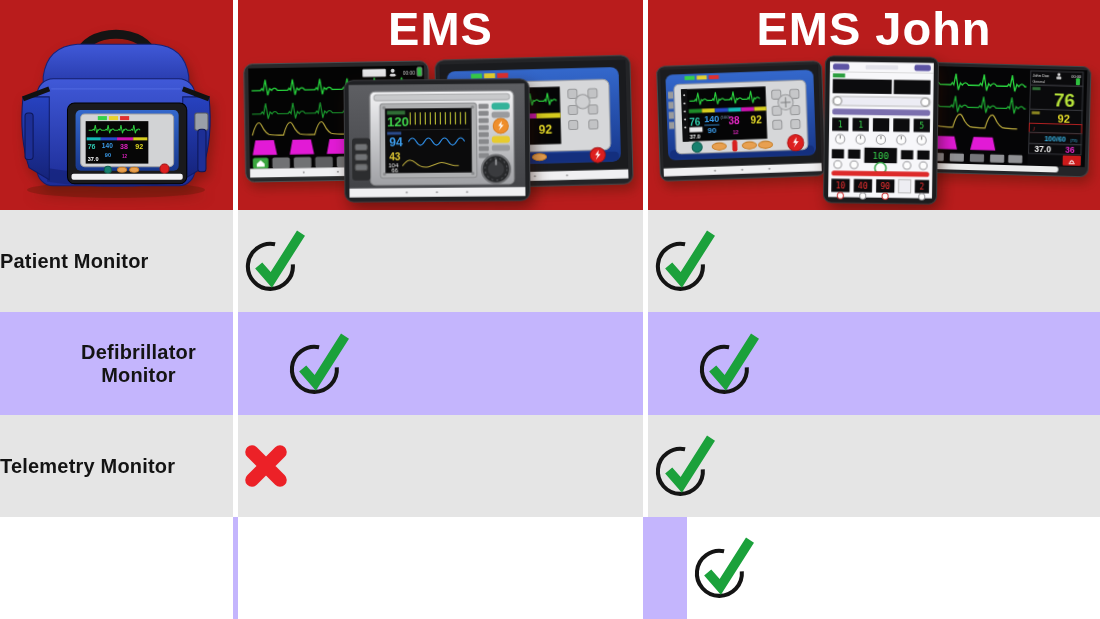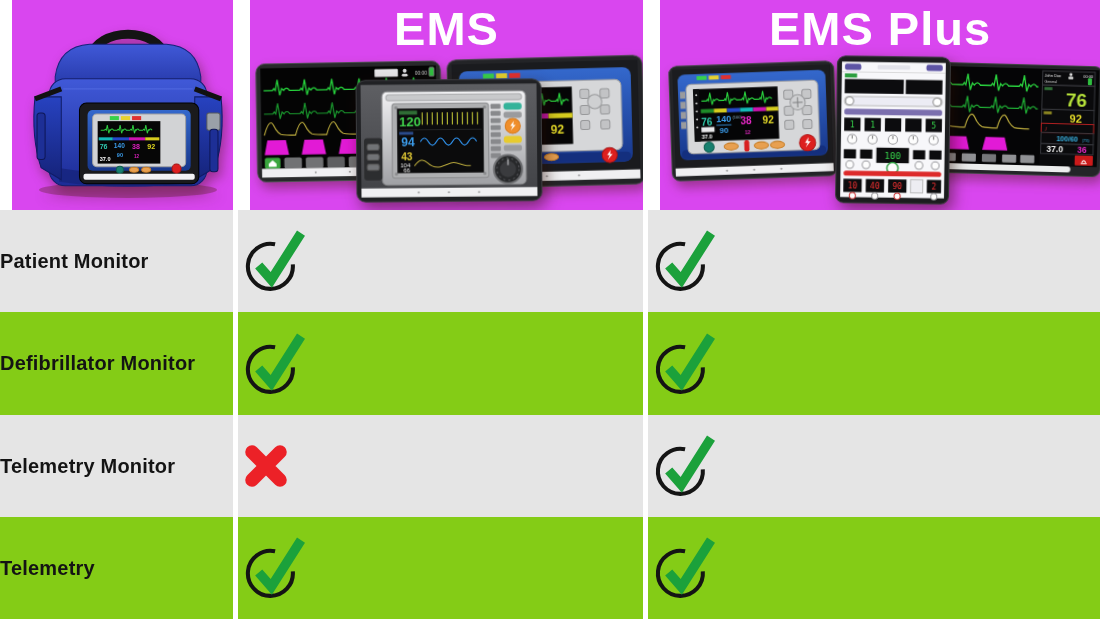--- a/index.html
+++ b/index.html
@@ -4,25 +4,25 @@
 <style>
   html,body{margin:0;padding:0;background:#fff;}
   .table{
     position:relative;width:1100px;height:619px;overflow:hidden;
     display:grid;
     grid-template-columns:233px 5px 405px 5px 452px;
     grid-template-rows:210px 102px 103px 102px 102px;
     background:#ffffff;
     font-family:"Liberation Sans","DejaVu Sans",sans-serif;
   }
-  .hdr{background:#d946ef;position:relative;overflow:hidden;margin-left:12px;}
+  .hdr{background:#b91c1c;position:relative;overflow:hidden;}
   .vdiv{background:#ffffff;}
   .cell{display:flex;align-items:center;justify-content:flex-start;}
   .row-light{background:#e5e5e5;}
-  .row-dark{background:#84cc16;}
+  .row-dark{background:#c4b5fd;padding-left:44px;}
   .rowlabel{font-size:20px;font-weight:700;color:#141414;text-align:center;letter-spacing:.2px;}
   .title{
     position:absolute;top:2px;left:0;right:0;text-align:center;
     color:#ffffff;font-size:47px;font-weight:700;letter-spacing:1px;line-height:1.15;
   }
   .dev{position:absolute;filter:drop-shadow(3px 6px 6px rgba(60,20,0,.40));}
   .mark svg{display:none;}
   .mark.show-check svg.icon-check{display:block;}
   .mark.show-cross svg.icon-cross{display:block;}
   .svgtxt{font-family:"Liberation Sans","DejaVu Sans",sans-serif;}
@@ -222,21 +222,21 @@
       <rect x="5" y="108" width="175" height="9" fill="#f0f0f2"></rect>
       <circle cx="62" cy="112.5" r="1" fill="#9a9a9c"></circle>
         <circle cx="92" cy="112.5" r="1" fill="#9a9a9c"></circle>
         <circle cx="122" cy="112.5" r="1" fill="#9a9a9c"></circle>
     </svg>
   </div>
 
   <div class="vdiv"></div>
 
   <div class="hdr">
-    <div class="title">EMS Plus</div>
+    <div class="title">EMS John</div>
 
     <svg class="dev" style="left:200px;top:63px;transform:rotate(1.6deg)" width="242" height="111" viewBox="0 0 240 110">
       <rect x=".5" y=".5" width="239" height="109" rx="8" fill="#242528" stroke="#434447"></rect>
       <rect x="4" y="4" width="232" height="96" fill="#050506"></rect>
       <path d="M8,22 h9 l1.5,-2 l1.5,2 l2,-11 l2.5,16 l2,-7 l2,2 c2,-3 4,-3 6,0 h1.5 h9 l1.5,-2 l1.5,2 l2,-11 l2.5,16 l2,-7 l2,2 c2,-3 4,-3 6,0 h1.5 h9 l1.5,-2 l1.5,2 l2,-11 l2.5,16 l2,-7 l2,2 c2,-3 4,-3 6,0 h1.5 h9 l1.5,-2 l1.5,2 l2,-11 l2.5,16 l2,-7 l2,2 c2,-3 4,-3 6,0 h1.5 h9 l1.5,-2 l1.5,2 l2,-11 l2.5,16 l2,-7 l2,2 c2,-3 4,-3 6,0 h1.5 h9 l1.5,-2 l1.5,2 l2,-11 l2.5,16 l2,-7 l2,2 c2,-3 4,-3 6,0 h1.5" stroke="#2ad33e" stroke-width="1.3" fill="none"></path>
       <path d="M8,44 h9 l1.5,-2 l1.5,2 l2,-11 l2.5,16 l2,-7 l2,2 c2,-3 4,-3 6,0 h1.5 h9 l1.5,-2 l1.5,2 l2,-11 l2.5,16 l2,-7 l2,2 c2,-3 4,-3 6,0 h1.5 h9 l1.5,-2 l1.5,2 l2,-11 l2.5,16 l2,-7 l2,2 c2,-3 4,-3 6,0 h1.5 h9 l1.5,-2 l1.5,2 l2,-11 l2.5,16 l2,-7 l2,2 c2,-3 4,-3 6,0 h1.5 h9 l1.5,-2 l1.5,2 l2,-11 l2.5,16 l2,-7 l2,2 c2,-3 4,-3 6,0 h1.5 h9 l1.5,-2 l1.5,2 l2,-11 l2.5,16 l2,-7 l2,2 c2,-3 4,-3 6,0 h1.5" stroke="#1fae34" stroke-width="1.2" fill="none"></path>
       <path d="M8,64 c3,-11 5,-13 7,-13 c2,0 3,4 5,7 c2,3 3,4 5,5 c5,1 10,1 15,1 c3,-11 5,-13 7,-13 c2,0 3,4 5,7 c2,3 3,4 5,5 c5,1 10,1 15,1 c3,-11 5,-13 7,-13 c2,0 3,4 5,7 c2,3 3,4 5,5 c5,1 10,1 15,1 c3,-11 5,-13 7,-13 c2,0 3,4 5,7 c2,3 3,4 5,5 c5,1 10,1 15,1 c3,-11 5,-13 7,-13 c2,0 3,4 5,7 c2,3 3,4 5,5 c5,1 10,1 15,1" stroke="#b9a93c" stroke-width="1.2" fill="none"></path>
       <path d="M8,86 l3,-13 h19 l3,13 h13 l3,-13 h19 l3,13 h13 l3,-13 h19 l3,13 h13 l3,-13 h19 l3,13 h14 Z" fill="#e21ad6"></path>
       <rect x="179" y="5" width="54" height="95" fill="#0a0a0c"></rect>
       <rect x="180" y="6" width="52" height="14" fill="none" stroke="#34353a"></rect>
@@ -456,37 +456,34 @@
   <div class="cell row-light">
     <span class="mark show-check">
       <svg class="icon-check" width="72" height="72" viewBox="0 0 80 80">
           <path d="M60.9,43.8 A25,25 0 1 1 41.2,21.5" fill="none" stroke="#141414" stroke-width="4.5"></path>
           <path d="M23,45 L37,61 L70,9" fill="none" stroke="#1ba13b" stroke-width="10.5" stroke-linejoin="miter"></path>
         </svg>
 
     </span>
   </div>
 
+  <div class="vdiv"></div>
   <div class="cell row-dark">
-    <span class="rowlabel">Telemetry</span>
+    <span class="mark show-check">
+      <svg class="icon-check" width="72" height="72" viewBox="0 0 80 80">
+          <path d="M60.9,43.8 A25,25 0 1 1 41.2,21.5" fill="none" stroke="#141414" stroke-width="4.5"></path>
+          <path d="M23,45 L37,61 L70,9" fill="none" stroke="#1ba13b" stroke-width="10.5" stroke-linejoin="miter"></path>
+        </svg>
+
+    </span>
   </div>
   <div class="vdiv"></div>
   <div class="cell row-dark">
     <span class="mark show-check">
       <svg class="icon-check" width="72" height="72" viewBox="0 0 80 80">
           <path d="M60.9,43.8 A25,25 0 1 1 41.2,21.5" fill="none" stroke="#141414" stroke-width="4.5"></path>
           <path d="M23,45 L37,61 L70,9" fill="none" stroke="#1ba13b" stroke-width="10.5" stroke-linejoin="miter"></path>
         </svg>
 
     </span>
   </div>
-  <div class="vdiv"></div>
-  <div class="cell row-dark">
-    <span class="mark show-check">
-      <svg class="icon-check" width="72" height="72" viewBox="0 0 80 80">
-          <path d="M60.9,43.8 A25,25 0 1 1 41.2,21.5" fill="none" stroke="#141414" stroke-width="4.5"></path>
-          <path d="M23,45 L37,61 L70,9" fill="none" stroke="#1ba13b" stroke-width="10.5" stroke-linejoin="miter"></path>
-        </svg>
-
-    </span>
-  </div>
 
 </div>
 
 </body></html>

